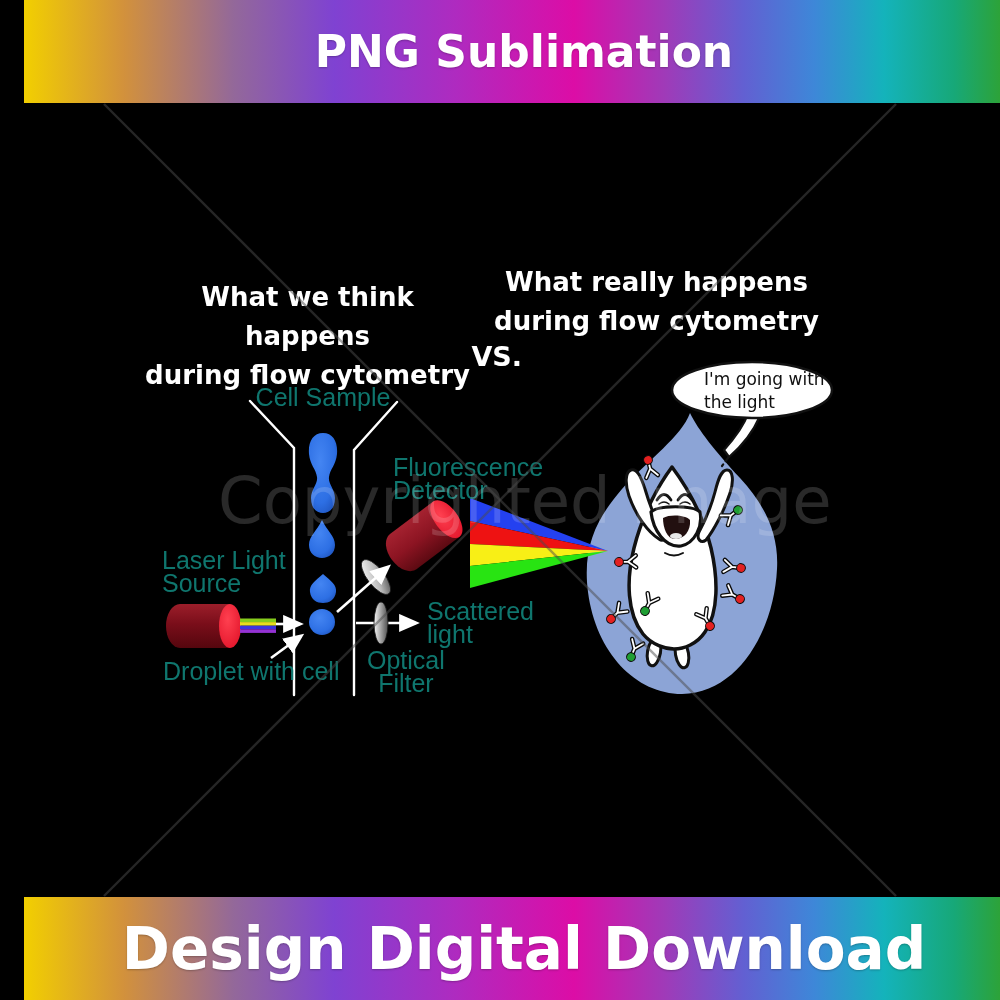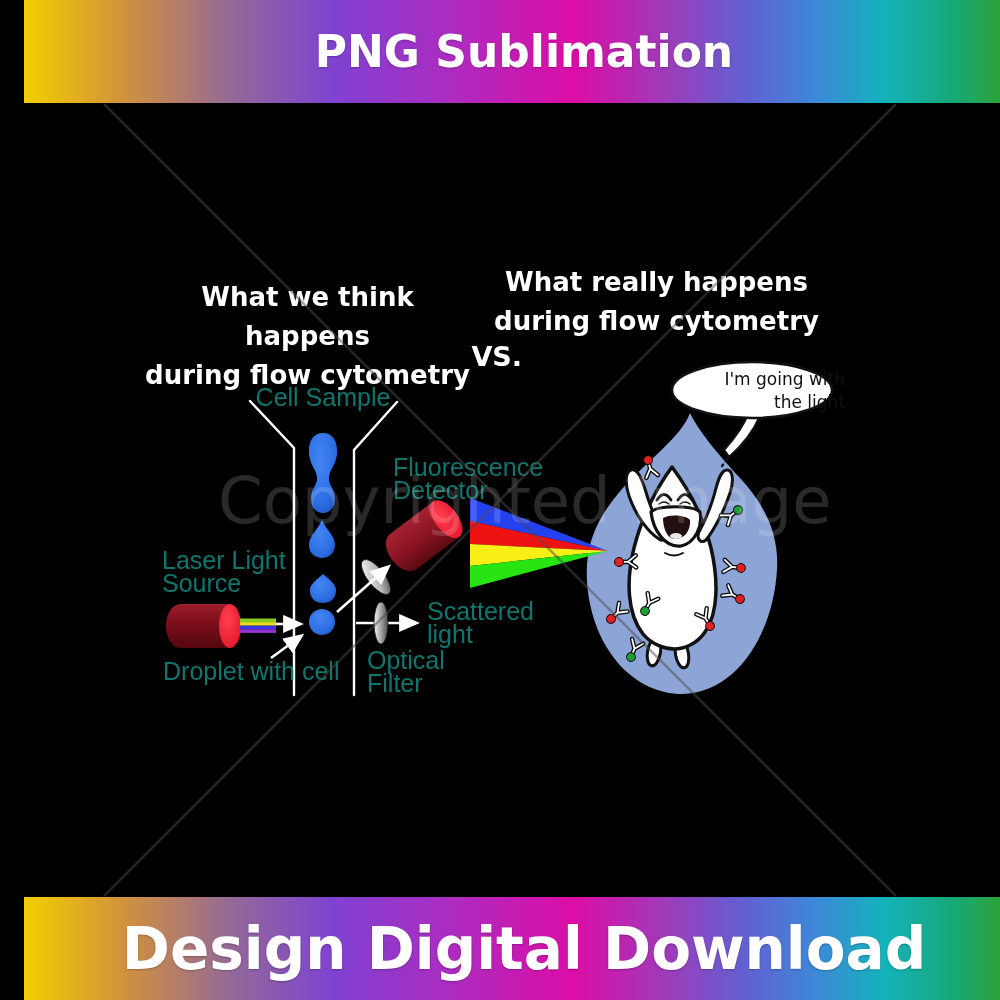--- a/index.html
+++ b/index.html
@@ -23,24 +23,24 @@
   .h-right{left:489px;top:263px;width:335px;}
   .vs{position:absolute;left:450px;top:341px;width:72px;text-align:right;color:#fff;
       font-family:"DejaVu Sans",sans-serif;font-weight:800;font-size:27px;z-index:4;}
   
   .dlabel{position:absolute;color:#0f766e;font-family:"Liberation Sans",sans-serif;
           font-size:25px;line-height:23px;z-index:4;}
   .lab-cell-sample{left:253px;top:386px;width:140px;text-align:center;}
   .lab-fluor{left:393px;top:456px;}
   .lab-laser{left:162px;top:549px;}
   .lab-scatter{left:427px;top:600px;}
-  .lab-optical{left:367px;top:649px;}
+  .lab-optical{left:367px;top:649px;text-align:center;}
   .lab-droplet{left:163px;top:660px;}
   
-  .bubble-text{position:absolute;left:683px;top:368px;width:162px;text-align:right;
+  .bubble-text{position:absolute;left:704px;top:368px;width:162px;text-align:left;
                color:#101010;font-family:"DejaVu Sans",sans-serif;font-size:17px;
                line-height:23px;z-index:4;}
   
   .wmark{position:absolute;left:218px;top:464px;width:578px;text-align:center;z-index:6;
          color:rgba(255,255,255,0.16);font-family:"DejaVu Sans",sans-serif;
          font-size:64px;font-weight:400;white-space:nowrap;pointer-events:none;}
   .svgabs{position:absolute;left:0;top:0;z-index:2;}
   .svgtop{position:absolute;left:0;top:0;z-index:7;pointer-events:none;}
 </style>
 </head>

